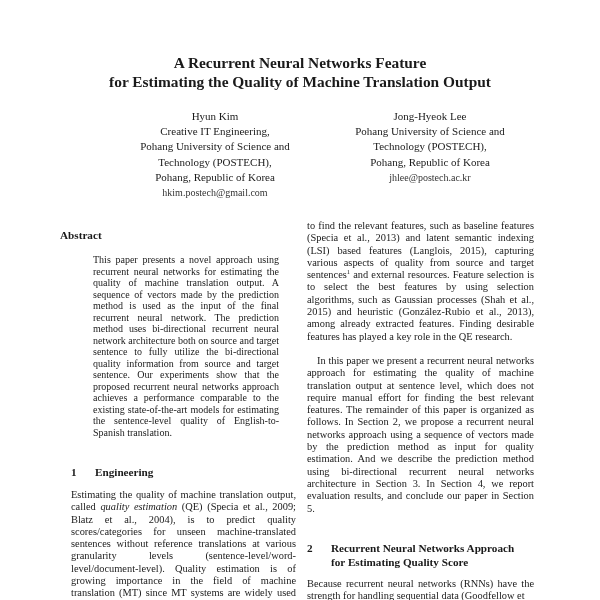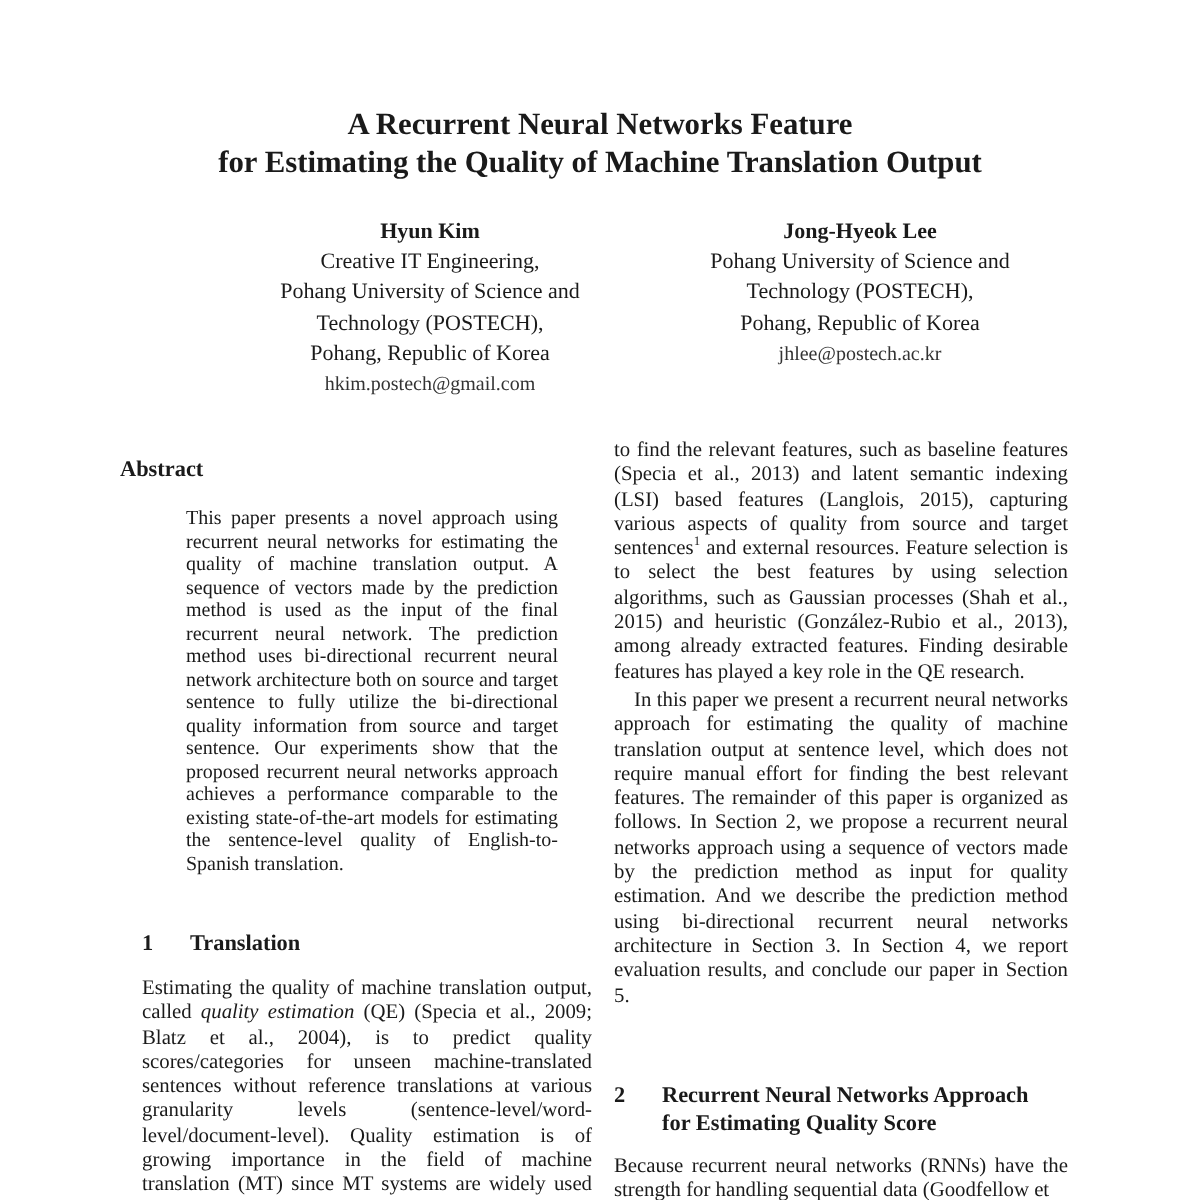--- a/index.html
+++ b/index.html
@@ -4,37 +4,37 @@
 <style>
   html, body { margin: 0; padding: 0; background: #ffffff; }
   body { width: 600px; height: 600px; overflow: hidden; position: relative;
          font-family: "Liberation Serif", "DejaVu Serif", serif; color: #1a1a1a; }
   .title { position: absolute; left: 0; top: 53px; width: 600px; text-align: center;
            font-weight: bold; font-size: 15.4px; line-height: 19px; }
   .author { position: absolute; top: 109px; width: 230px; text-align: center;
             font-size: 11px; line-height: 15.2px; }
   .author.a1 { left: 100px; }
   .author.a2 { left: 315px; }
-  .author .name { font-weight: bold; }
+  .author .name { font-weight: normal; }
   .mono { font-family: Liberation Serif, serif; font-size: 10px; color: #333; }
   .abs-head { position: absolute; left: 60px; top: 229px; width: 240px; text-align: left;
               font-weight: bold; font-size: 11.2px; }
   .abstract { position: absolute; left: 93px; top: 254px; width: 186px;
               font-size: 10px; line-height: 11.5px; text-align: justify; hyphens: manual; }
   .sec-head { position: absolute; font-weight: bold; font-size: 11.2px; line-height: 14px; }
   .sec-head .num { display: inline-block; width: 24px; }
   .sec1 { left: 71px; top: 465px; }
   .sec2 { left: 307px; top: 541px; }
   .sec2 .l2 { padding-left: 24px; display: block; }
   .col { position: absolute; font-size: 10.4px; line-height: 12.3px; text-align: justify; }
   .col-left { left: 71px; top: 489px; width: 225px; }
   .col-right { left: 307px; top: 220px; width: 227px; }
   .col-right2 { left: 307px; top: 578px; width: 227px; }
   .para { margin: 0; }
-  .indent { text-indent: 10px; margin-top: 2px; }
+  .indent { text-indent: 10px; margin-top: 12px; }
   sup { font-size: 6.5px; line-height: 0; }
   em { }
 </style>
 </head>
 <body>
 
 <div class="title">
   <div>A Recurrent Neural Networks Feature</div>
   <div>for Estimating the Quality of Machine Translation Output</div>
 </div>
@@ -53,21 +53,21 @@
   <div>Pohang University of Science and</div>
   <div>Technology (POSTECH),</div>
   <div>Pohang, Republic of Korea</div>
   <div class="mono">jhlee@postech.ac.kr</div>
 </div>
 
 <div class="abs-head">Abstract</div>
 <p class="abstract para">This paper presents a novel approach using recurrent neural networks for estimating the quality of machine translation output. A sequence of vectors made by the prediction method is used as the input of the final recurrent neural network. The prediction method uses bi-directional recurrent neural network architecture both on source and target sentence to fully utilize the bi-directional quality information from source and target sentence. Our experiments show that the proposed recurrent neural networks approach achieves a performance comparable to the existing state-of-the-art models for estimating the sentence-level quality of English-to-Spanish translation.</p>
 
 <div class="sec-head sec1">
-  <span class="num">1</span><span>Translation</span>
+  <span class="num">1</span><span>Engineering</span>
 </div>
 <div class="col col-left">
   <p class="para"><span>Estimating the quality of machine translation output, called </span><em>quality estimation</em><span> (QE) (Specia et al., 2009; Blatz et al., 2004), is to predict quality scores/categories for unseen machine-translated sentences without reference translations at various granularity levels (sentence-level/word-level/document-level). Quality estimation is of growing importance in the field of machine translation (MT) since MT systems are widely used and the</span></p>
 </div>
 
 <div class="col col-right">
   <p class="para"><span>to find the relevant features, such as baseline features (Specia et al., 2013) and latent semantic indexing (LSI) based features (Langlois, 2015), capturing various aspects of quality from source and target sentences</span><sup>1</sup><span> and external resources. Feature selection is to select the best features by using selection algorithms, such as Gaussian processes (Shah et al., 2015) and heuristic (González-Rubio et al., 2013), among already extracted features. Finding desirable features has played a key role in the QE research.</span></p>
   <p class="para indent">In this paper we present a recurrent neural networks approach for estimating the quality of machine translation output at sentence level, which does not require manual effort for finding the best relevant features. The remainder of this paper is organized as follows. In Section 2, we propose a recurrent neural networks approach using a sequence of vectors made by the prediction method as input for quality estimation. And we describe the prediction method using bi-directional recurrent neural networks architecture in Section 3. In Section 4, we report evaluation results, and conclude our paper in Section 5.</p>
 </div>
 

